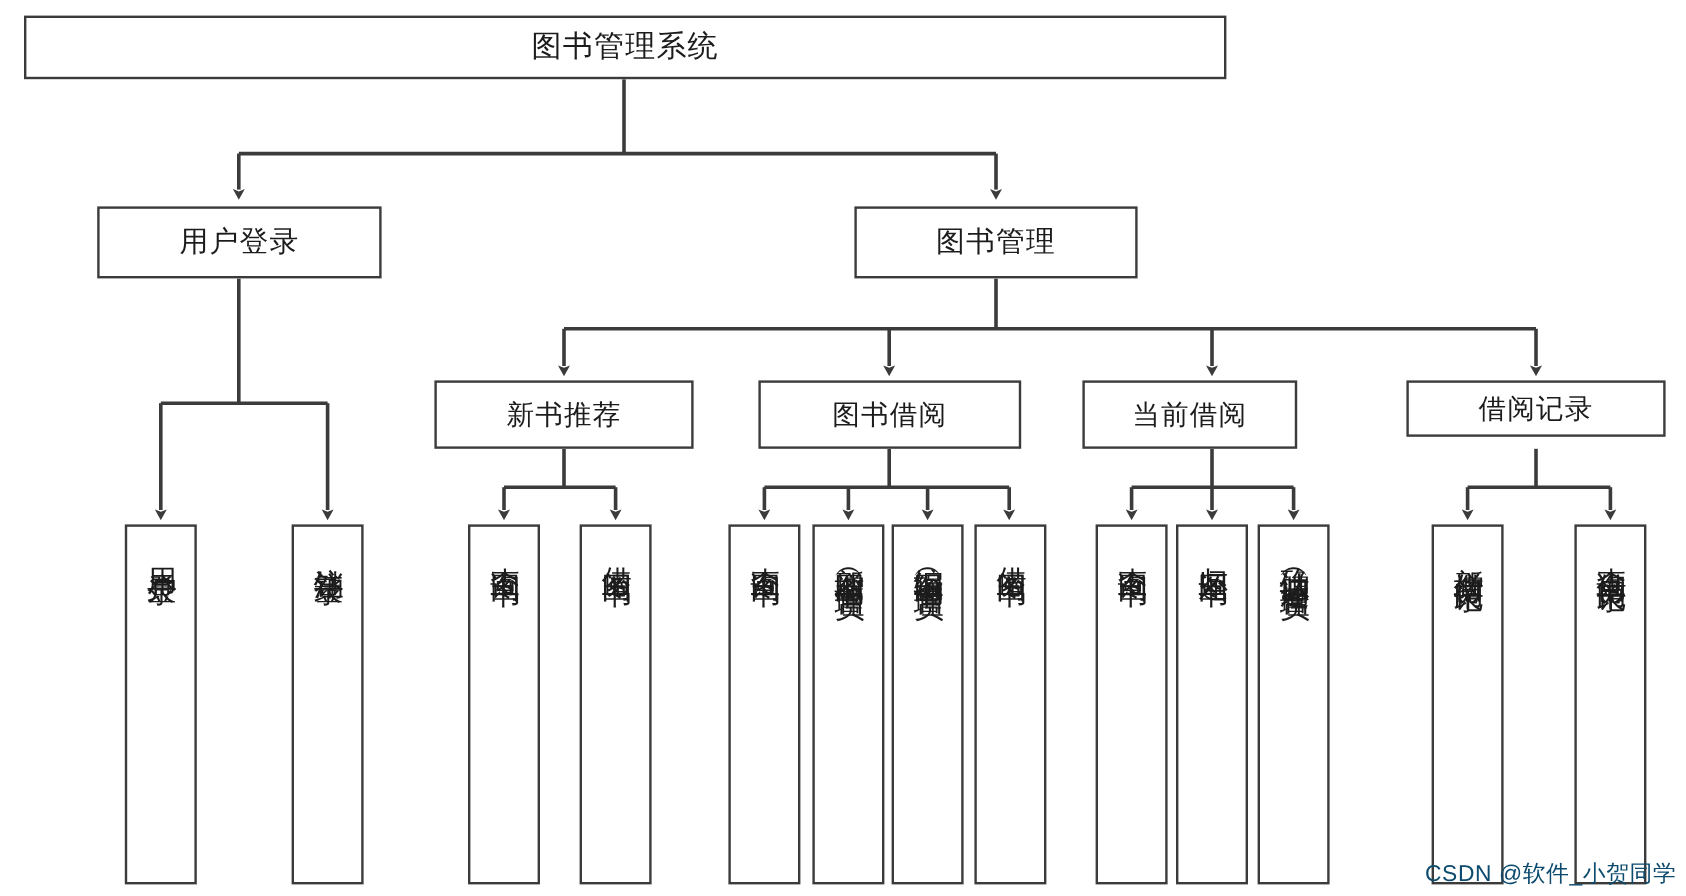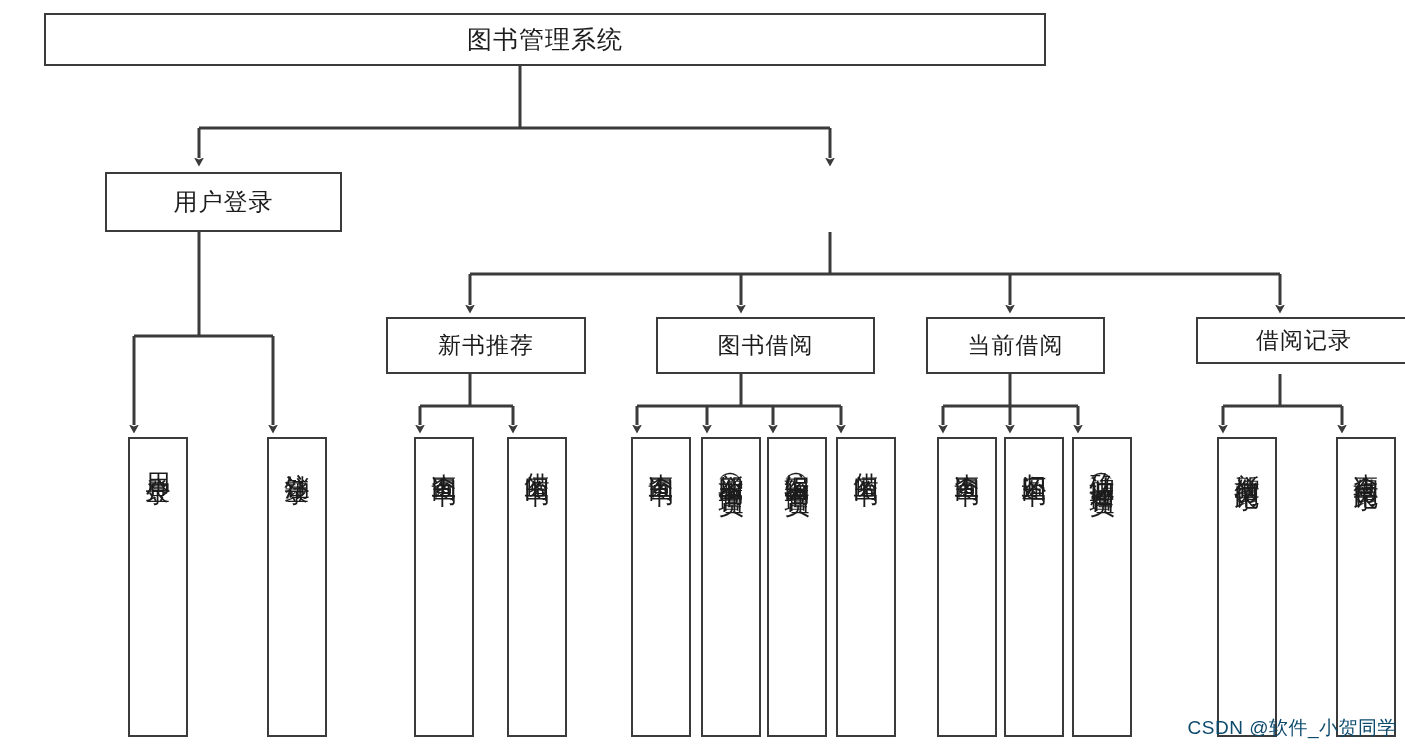--- a/index.html
+++ b/index.html
@@ -27,21 +27,20 @@
   }
   .node-box {
     position: absolute;
     box-sizing: border-box;
     background: #ffffff;
     border: 2px solid #3b3b3b;
     display: flex;
     align-items: center;
     justify-content: center;
     overflow: hidden;
-    margin-left: 24px;
   }
   .node-label {
     color: #1c1c1c;
     letter-spacing: 1px;
     white-space: nowrap;
     text-align: center;
     line-height: 1.05;
   }
   .lvl-root .node-label {
     font-size: 25px;
@@ -130,22 +129,25 @@
     </g>
   </svg>
 
   <div class="node-box lvl-root" style="left:20px; top:13px; width:1002px; height:53px;">
     <span class="node-label">图书管理系统</span>
   </div>
 
   <div class="node-box lvl-2" style="left:81px; top:172px; width:237px; height:60px;">
     <span class="node-label">用户登录</span>
   </div>
-
-  <div class="node-box lvl-3" style="left:362px; top:317px; width:200px; height:57px;">
+  <div class="node-box lvl-2" style="left:712px; top:172px; width:236px; height:60px;">
+    <span class="node-label">图书管理</span>
+  </div>
+
+  <div class="node-box lvl-3" style="left:362px; top:317px; width:216px; height:57px;">
     <span class="node-label">新书推荐</span>
   </div>
   <div class="node-box lvl-3" style="left:632px; top:317px; width:219px; height:57px;">
     <span class="node-label">图书借阅</span>
   </div>
   <div class="node-box lvl-3" style="left:902px; top:317px; width:179px; height:57px;">
     <span class="node-label">当前借阅</span>
   </div>
   <div class="node-box lvl-3" style="left:1172px; top:317px; width:216px; height:47px;">
     <span class="node-label">借阅记录</span>

